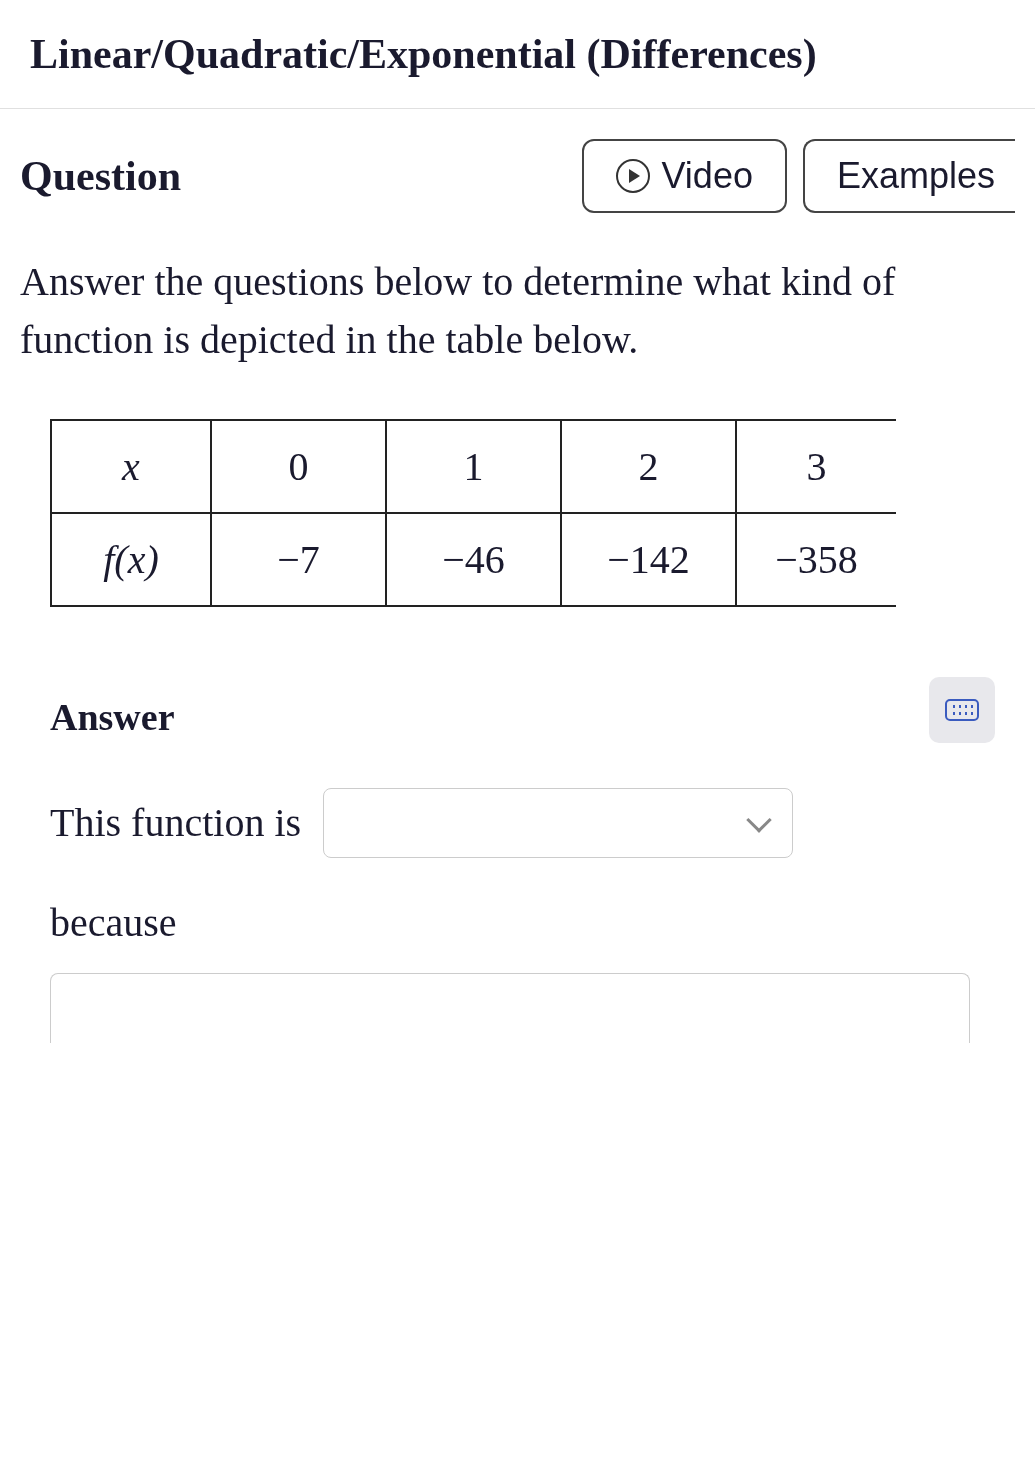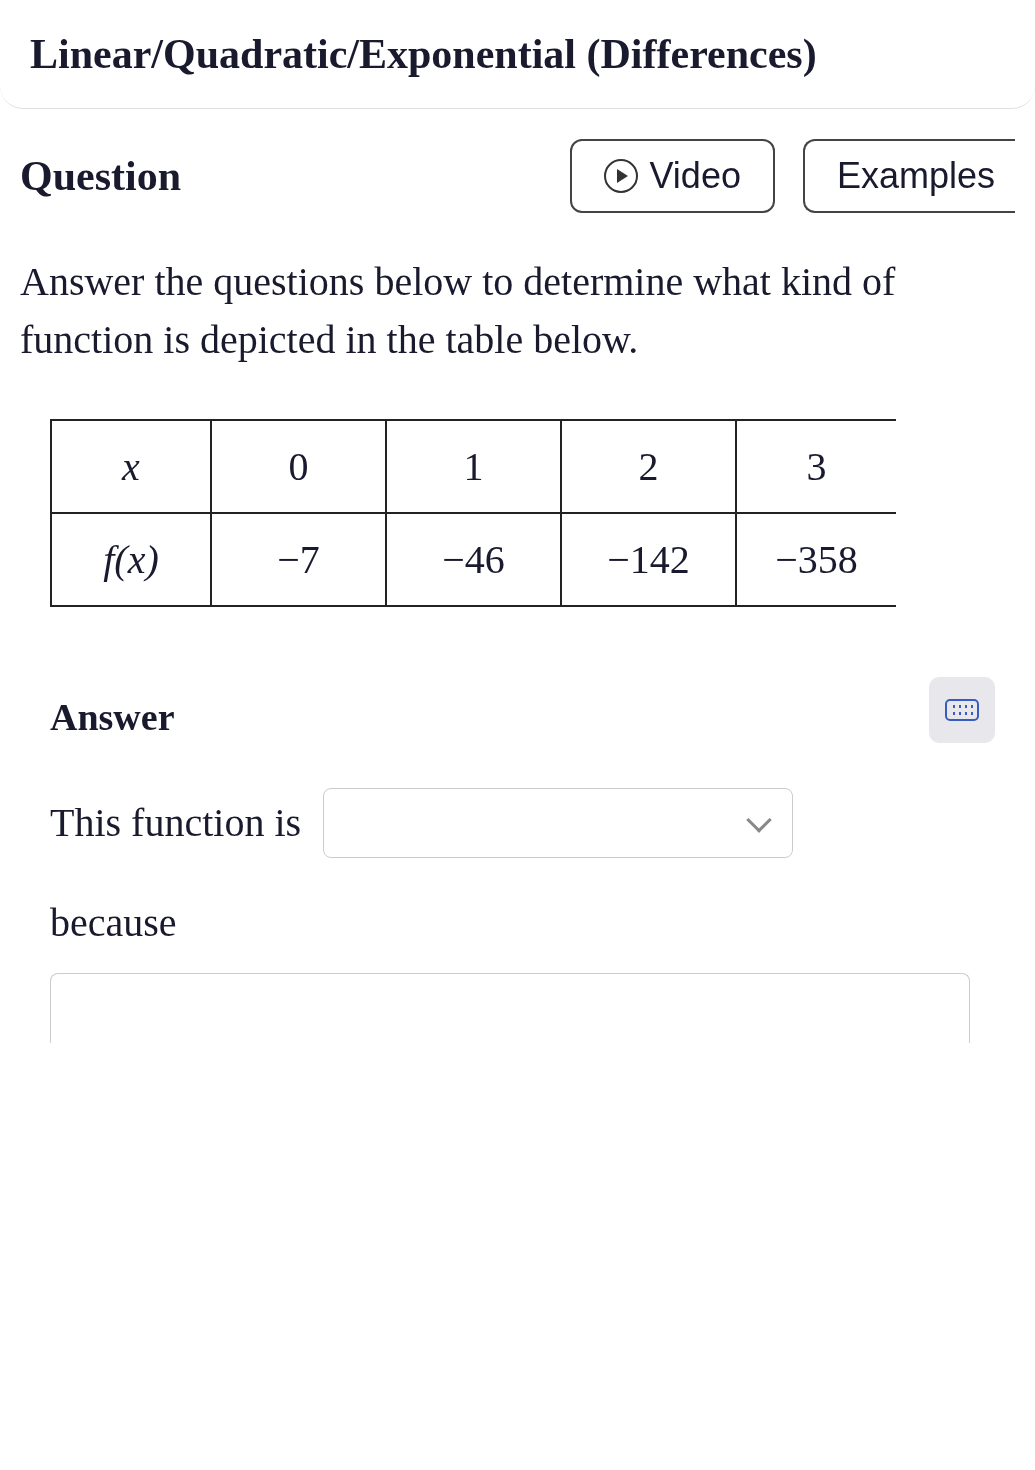--- a/index.html
+++ b/index.html
@@ -6,21 +6,20 @@
   body {
     margin: 0;
     font-family: Georgia, 'Times New Roman', serif;
     background: #fff;
     color: #1a1a2e;
     width: 1035px;
   }
   .header {
     padding: 30px 30px 30px 30px;
     border-bottom: 1px solid #e0e0e0;
-    border-radius: 23px;
   }
   .header-title {
     font-size: 42px;
     font-weight: bold;
     color: #1a1a2e;
   }
   .question-bar {
     display: flex;
     align-items: center;
     justify-content: space-between;
@@ -42,21 +41,20 @@
     align-items: center;
     gap: 12px;
     border: 2px solid #444;
     border-radius: 12px;
     padding: 14px 32px;
     font-size: 36px;
     font-family: 'Helvetica Neue', Arial, sans-serif;
     color: #1a1a2e;
     background: #fff;
     cursor: pointer;
-    margin-left: 12px;
   }
   .btn.truncated {
     border-right: none;
     border-radius: 12px 0 0 12px;
     padding-right: 20px;
   }
   .play-icon {
     width: 34px; height: 34px;
     border: 2px solid #333;
     border-radius: 50%;

